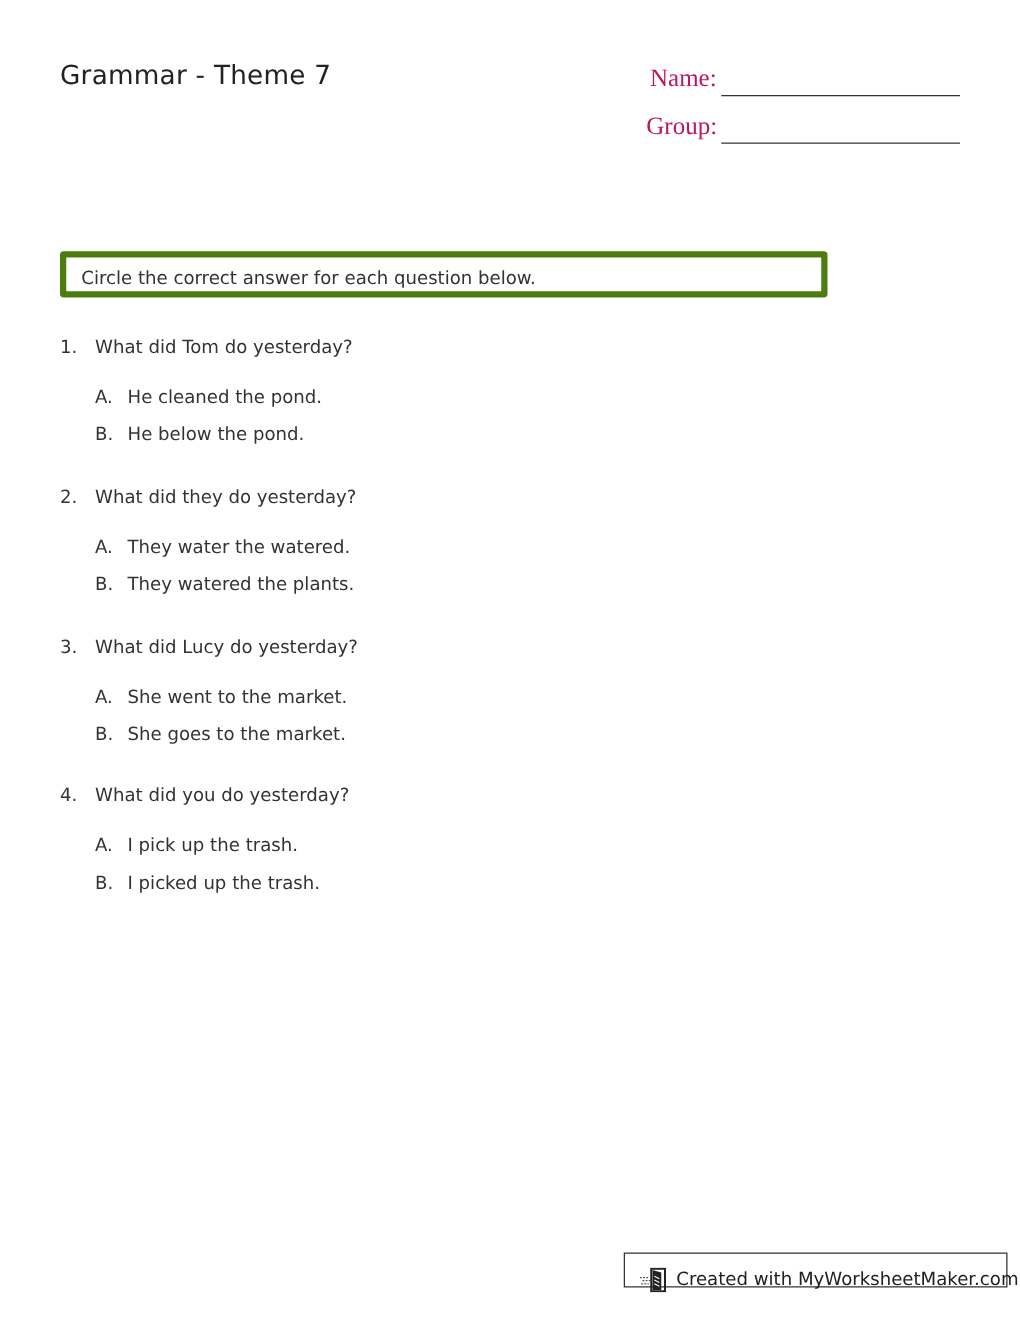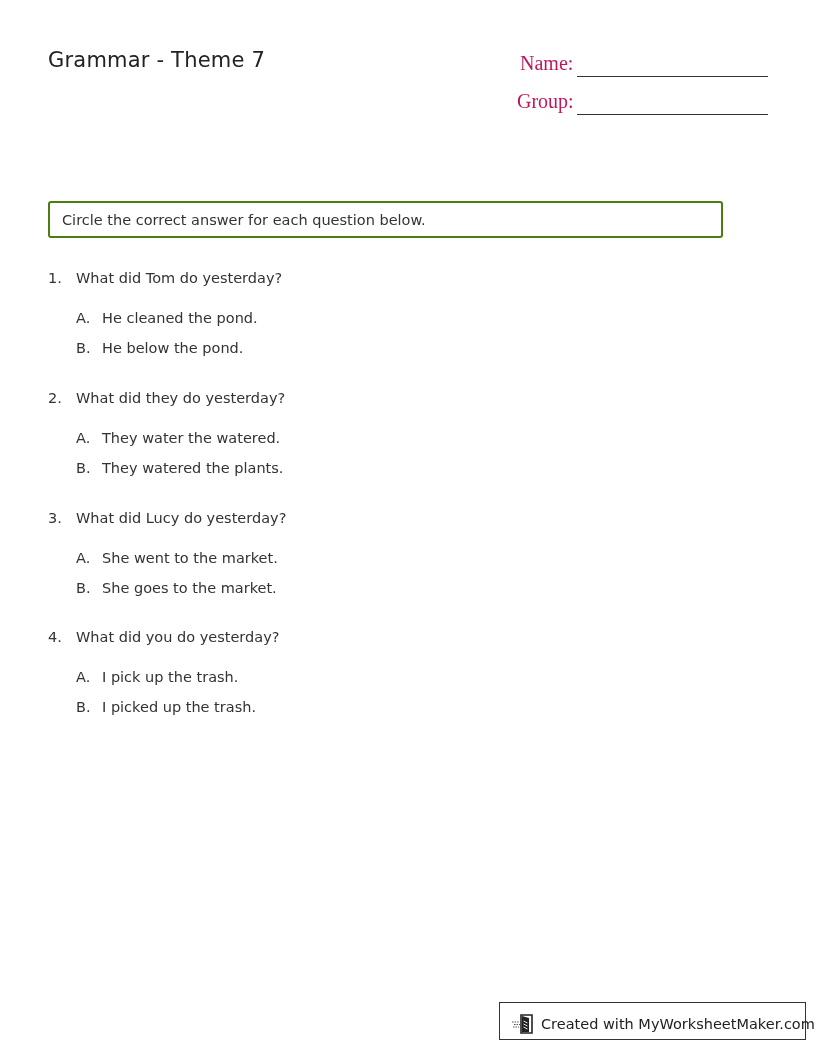--- a/index.html
+++ b/index.html
@@ -17,37 +17,37 @@
     .field-label {
       position: absolute; right: 200px; top: 2px;
       font-family: "Liberation Serif", serif; font-size: 20px; color: #be185d;
       white-space: nowrap;
     }
     .field-line {
       position: absolute; left: 77px; width: 191px; top: 26px;
       border-bottom: 1.3px solid #333333; height: 0;
     }
     .instruction-box {
-      position: absolute; left: 48px; top: 201px; width: 675px; height: 37px;
-      border: 2px solid #4d7c0f; border-radius: 3px; box-sizing: border-box;
+      position: absolute; left: 48px; top: 201px; width: 614px; height: 37px;
+      border: 5px solid #4d7c0f; border-radius: 3px; box-sizing: border-box;
     }
     .instruction-text {
       position: absolute; left: 12px; top: 9px; font-size: 14.5px; color: #333333;
       white-space: nowrap;
     }
     .question {
       position: absolute; left: 48px; font-size: 14.5px; color: #333333;
     }
     .q-num { position: absolute; left: 0; top: 0; white-space: nowrap; }
     .q-text { position: absolute; left: 28px; top: 0; white-space: nowrap; }
     .opt { position: absolute; left: 28px; white-space: nowrap; }
     .opt-letter { position: absolute; left: 0; top: 0; }
     .opt-text { position: absolute; left: 26px; top: 0; }
     .footer-badge {
-      position: absolute; left: 499px; top: 1002px; width: 307px; height: 38px;
+      position: absolute; left: 499px; top: 1002px; width: 307px; height: 28px;
       border: 1.5px solid #333333; box-sizing: border-box; background: #ffffff;
     }
     .footer-icon { position: absolute; left: 12px; top: 11px; width: 24px; height: 20px; }
     .footer-text {
       position: absolute; left: 41px; top: 13px; font-size: 14.5px; color: #222222;
       white-space: nowrap;
     }
   </style>
 </head>
 <body>

